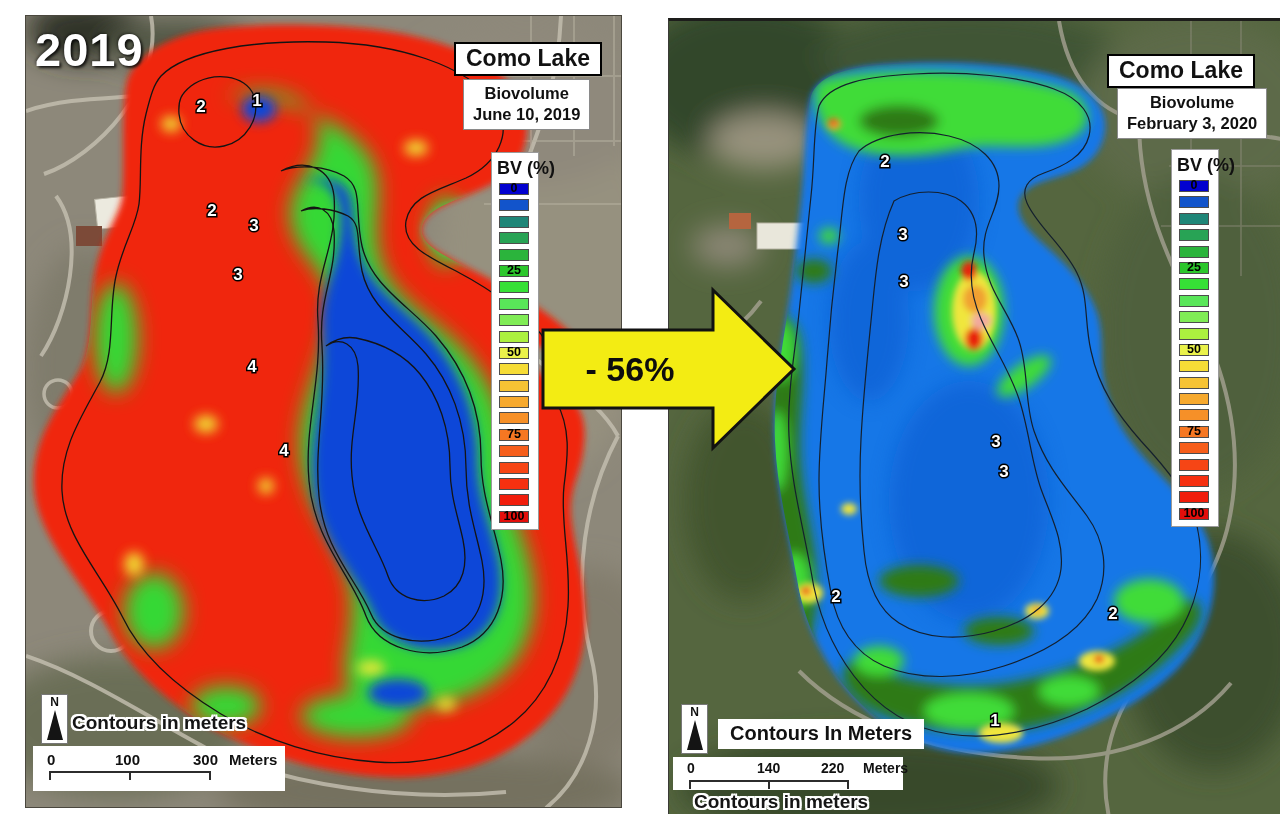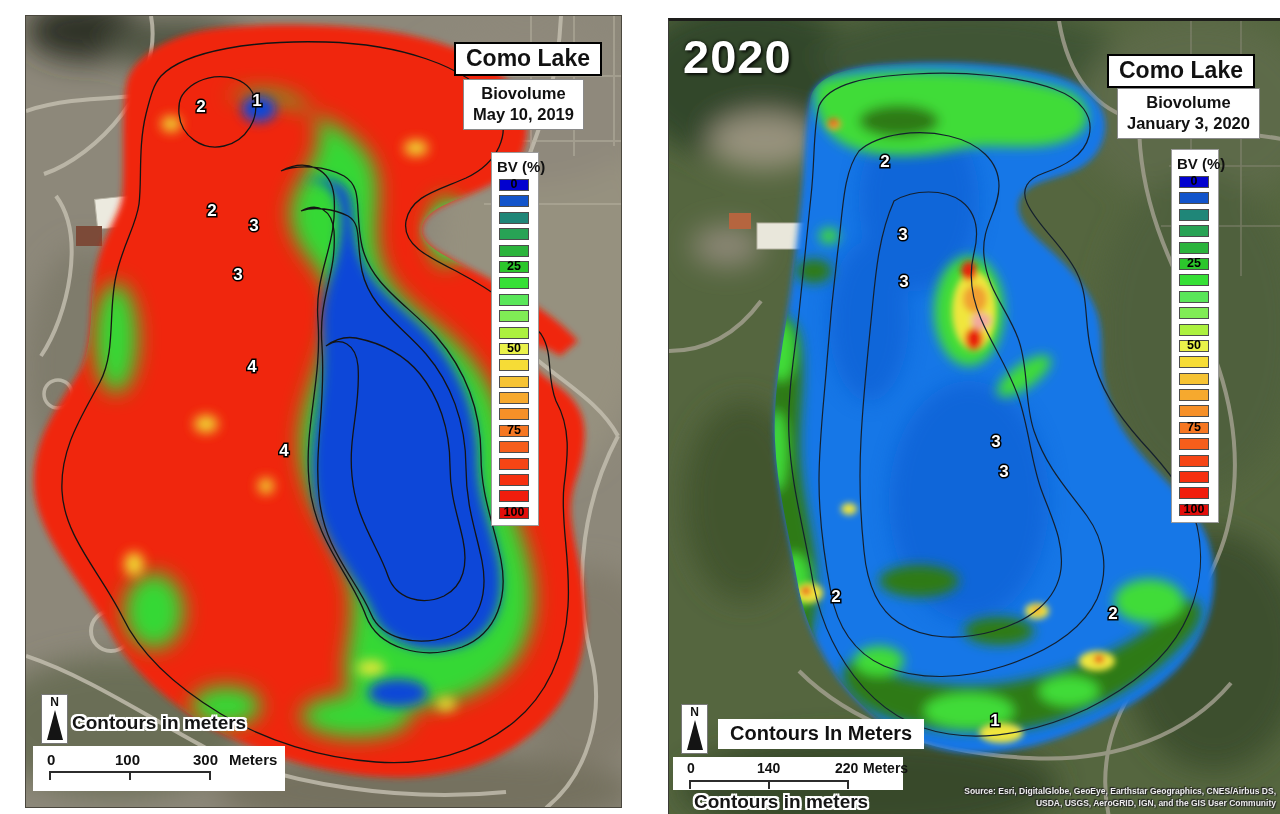--- a/index.html
+++ b/index.html
@@ -10,21 +10,21 @@
   .map-right{left:668px;top:18px;width:612px;height:796px;border-top:3px solid #1d1d1b;border-left:1px solid #3a3a36;}
   .map svg.base{position:absolute;left:0;top:0;}
   .overlay{position:absolute;}
   .year{font-size:47px;font-weight:bold;color:#fff;letter-spacing:1px;
         text-shadow:2px 2px 3px rgba(0,0,0,.8),-1px -1px 3px rgba(0,0,0,.45);}
   .title-box{background:#fff;border:2px solid #000;font-weight:bold;font-size:23px;
              padding:1px 10px 2px;color:#111;white-space:nowrap;}
   .sub-box{background:#fff;border:1px solid #8a8a8a;font-weight:bold;font-size:16.5px;
            color:#111;text-align:center;padding:3px 9px;line-height:1.3;white-space:nowrap;}
   .legend{background:#fff;border:1px solid #9a9a9a;padding:5px 7px 6px;width:32px;}
-  .legend .ltitle{font-weight:bold;font-size:15px;color:#111;margin:0 0 4px -2px;white-space:nowrap;}
+  .legend .ltitle{font-weight:bold;font-size:18px;color:#111;margin:0 0 4px -2px;white-space:nowrap;}
   .legend .swatches{display:flex;flex-direction:column;gap:4.4px;}
   .swatch{position:relative;width:30px;height:12px;border:1px solid #4d4d4d;box-sizing:border-box;}
   .swatch .swlab{position:absolute;left:50%;top:50%;transform:translate(-50%,-54%);
                  font-weight:bold;font-size:12.5px;color:#000;line-height:1;}
   .north{background:#fff;border:1px solid #777;width:27px;height:50px;display:flex;
          flex-direction:column;align-items:center;justify-content:flex-start;padding-top:1px;box-sizing:border-box;}
   .north .nlab{font-weight:bold;font-size:12px;color:#111;line-height:1;}
   .north .ntri{width:0;height:0;border-left:8px solid transparent;border-right:8px solid transparent;
                border-bottom:30px solid #141414;margin-top:2px;}
   .halo-note{font-weight:bold;font-size:19px;color:#151515;white-space:nowrap;
@@ -172,24 +172,25 @@
           <text x="175" y="96" class="contour-label">2</text>
           <text x="231" y="90" class="contour-label">1</text>
           <text x="186" y="200" class="contour-label">2</text>
           <text x="228" y="215" class="contour-label">3</text>
           <text x="212" y="264" class="contour-label">3</text>
           <text x="226" y="356" class="contour-label">4</text>
           <text x="258" y="440" class="contour-label">4</text>
         </g>
     </svg>
 
+    <div class="overlay year" style="left:9px;top:6px;">2019</div>
     <div class="overlay title-box" style="left:428px;top:26px;">Como Lake</div>
     <div class="overlay sub-box" style="left:437px;top:63px;">
       <div>Biovolume</div>
-      <div>May 10, 2019</div>
+      <div>June 10, 2019</div>
     </div>
     <div class="overlay legend" style="left:465px;top:136px;">
       <div class="ltitle">BV (%)</div>
       <div class="swatches">
           <div class="swatch" style="background: rgb(2, 1, 207);">
             <span class="swlab">0</span>
           </div>
           <div class="swatch" style="background: rgb(18, 84, 203);"></div>
           <div class="swatch" style="background: rgb(31, 134, 120);"></div>
           <div class="swatch" style="background: rgb(40, 163, 85);"></div>
@@ -366,25 +367,24 @@
           <text x="234" y="219" class="contour-label">3</text>
           <text x="235" y="266" class="contour-label">3</text>
           <text x="327" y="426" class="contour-label">3</text>
           <text x="335" y="456" class="contour-label">3</text>
           <text x="167" y="581" class="contour-label">2</text>
           <text x="444" y="598" class="contour-label">2</text>
           <text x="326" y="705" class="contour-label">1</text>
         </g>
     </svg>
 
-    <div class="overlay year" style="left:14px;top:8px;">2020</div>
     <div class="overlay title-box" style="left:438px;top:33px;">Como Lake</div>
     <div class="overlay sub-box" style="left:448px;top:67px;">
       <div>Biovolume</div>
-      <div>January 3, 2020</div>
+      <div>February 3, 2020</div>
     </div>
     <div class="overlay legend" style="left:502px;top:128px;">
       <div class="ltitle">BV (%)</div>
       <div class="swatches">
           <div class="swatch" style="background: rgb(2, 1, 207);">
             <span class="swlab">0</span>
           </div>
           <div class="swatch" style="background: rgb(18, 84, 203);"></div>
           <div class="swatch" style="background: rgb(31, 134, 120);"></div>
           <div class="swatch" style="background: rgb(40, 163, 85);"></div>
@@ -417,31 +417,33 @@
     </div>
     <div class="overlay north" style="left:12px;top:683px;">
       <span class="nlab">N</span>
       <span class="ntri"></span>
     </div>
     <div class="overlay contours-box" style="left:49px;top:698px;">Contours In Meters</div>
     <div class="overlay scalebar sb-right" style="left:4px;top:736px;padding:2px 8px;">
       <div class="sb-nums">
         <span style="left:6px;">0</span>
         <span style="left:76px;">140</span>
-        <span style="left:154px;">220</span>
+        <span style="left:140px;">220</span>
         <span style="left:182px;">Meters</span>
       </div>
       <div class="sb-bar">
         <div class="sb-line" style="left:8px;width:160px;"></div>
         <div class="sb-tick" style="left:8px;"></div>
         <div class="sb-tick" style="left:87px;"></div>
         <div class="sb-tick" style="left:166px;"></div>
       </div>
     </div>
     <div class="overlay halo-note" style="left:25px;top:770px;">Contours in meters</div>
-    <div class="source">
-      <div>Source: Esri, DigitalGlobe, GeoEye, Earthstar Geographics, CNES/Airbus DS,</div>
-      <div>USDA, USGS, AeroGRID, IGN, and the GIS User Community</div>
-    </div>
   </div>
 
+  <div class="arrow-wrap">
+    <svg width="262" height="172" viewBox="0 0 262 172">
+      <polygon points="5,47 175,47 175,7 256,86 175,165 175,125 5,125" stroke="#111" stroke-width="3" fill="#F3EC13"></polygon>
+      <text x="92" y="98" class="arrow-label">- 56%</text>
+    </svg>
+  </div>
 
 </div>
 
 </body></html>

